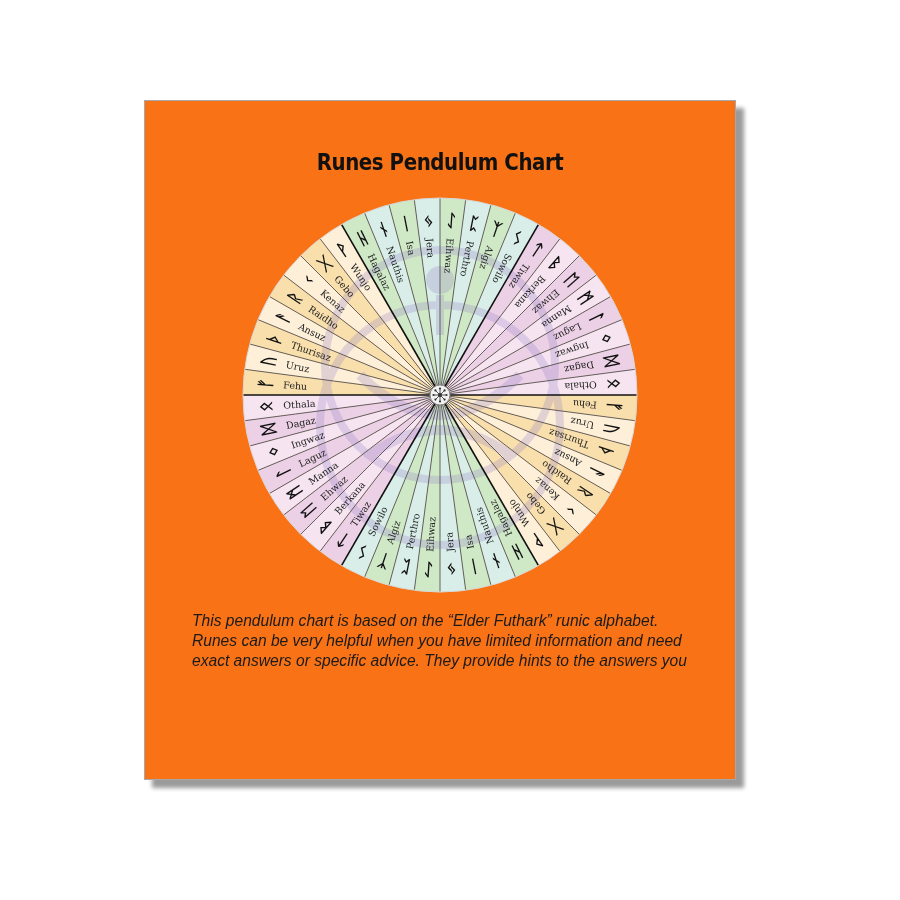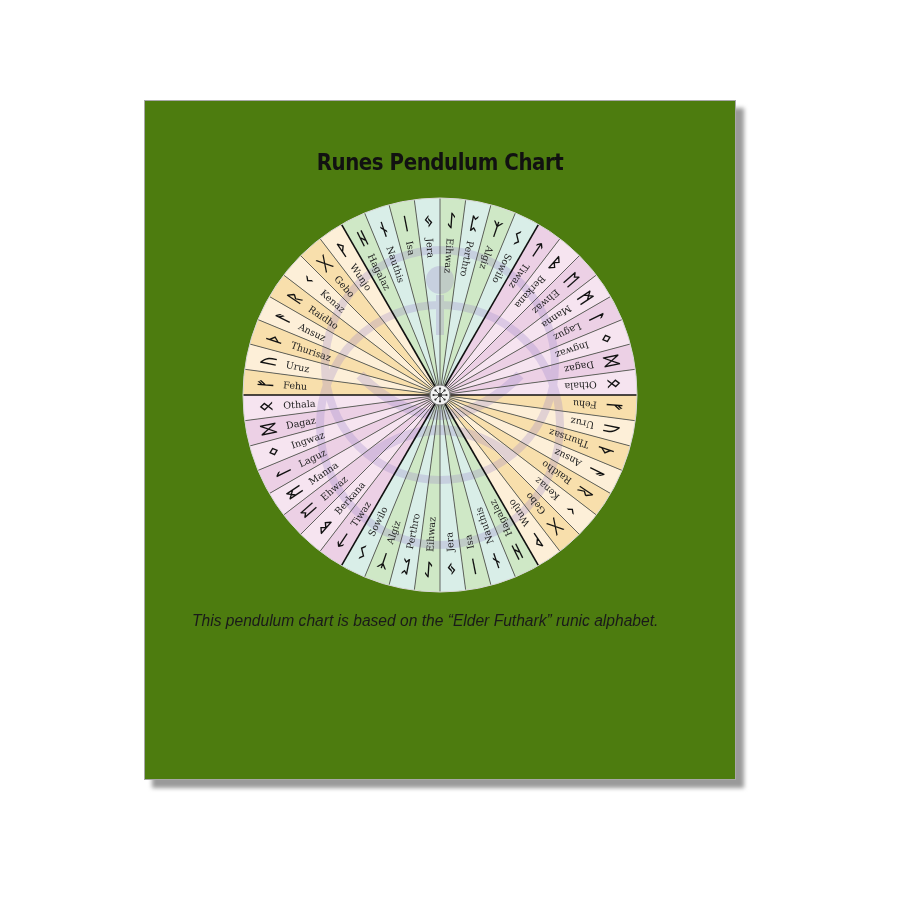--- a/index.html
+++ b/index.html
@@ -1,31 +1,33 @@
 <!DOCTYPE html>
 <html><head>
 <meta charset="utf-8">
 <style>
   html, body { margin:0; padding:0; background:#ffffff; }
   body { width:900px; height:900px; position:relative; overflow:hidden; font-family:"Liberation Sans", sans-serif; }
   .card-shadow { position:absolute; left:152px; top:108px; width:592px; height:680px; background:#9a9a9a; filter:blur(2px); }
-  .card { position:absolute; left:144px; top:100px; width:590px; height:678px; background:#4d7c0f; border:1px solid #a8a8a8; }
+  .card { position:absolute; left:144px; top:100px; width:590px; height:678px; background:#f97316; border:1px solid #a8a8a8; }
   .title { position:absolute; left:0; width:590px; top:48px; text-align:center; font-family:"DejaVu Sans", sans-serif; font-weight:bold; font-size:23px; letter-spacing:-0.5px; color:#111; transform:scaleX(0.86); transform-origin:center; }
   .wheel { position:absolute; left:0; top:0; }
   .desc { position:absolute; left:47px; top:510px; width:540px; font-family:"Liberation Sans", sans-serif; font-style:italic; font-size:15.6px; line-height:20.2px; color:#1a1a1a; margin:0; }
   .desc span { display:block; white-space:nowrap;font-style:italic; }
 </style>
 </head>
 <body>
 
 <div class="card-shadow"></div>
 <div class="card">
   <div class="title">Runes Pendulum Chart</div>
   <p class="desc">
     <span>This pendulum chart is based on the “Elder Futhark” runic alphabet.</span>
+    <span>Runes can be very helpful when you have limited information and need</span>
+    <span>exact answers or specific advice. They provide hints to the answers you</span>
   </p>
 </div>
 
 <svg class="wheel" width="900" height="900" viewBox="0 0 900 900" xmlns="http://www.w3.org/2000/svg">
   <g id="segments">
       <path d="M440,395 L243,395 A197,197 0 0 1 244.68536230935936,369.28634013264985 Z" fill="#f8dfac"></path>
       <path d="M440,395 L244.68536230935936,369.28634013264985 A197,197 0 0 1 249.71261222105358,344.01264811480337 Z" fill="#fdefd8"></path>
       <path d="M440,395 L249.71261222105358,344.01264811480337 A197,197 0 0 1 257.9957320952765,319.6113638240773 Z" fill="#f8dfac"></path>
       <path d="M440,395 L257.9957320952765,319.6113638240773 A197,197 0 0 1 269.39299545446556,296.5 Z" fill="#fdefd8"></path>
       <path d="M440,395 L269.39299545446556,296.5 A197,197 0 0 1 283.7093919626267,275.07399848528206 Z" fill="#f8dfac"></path>

